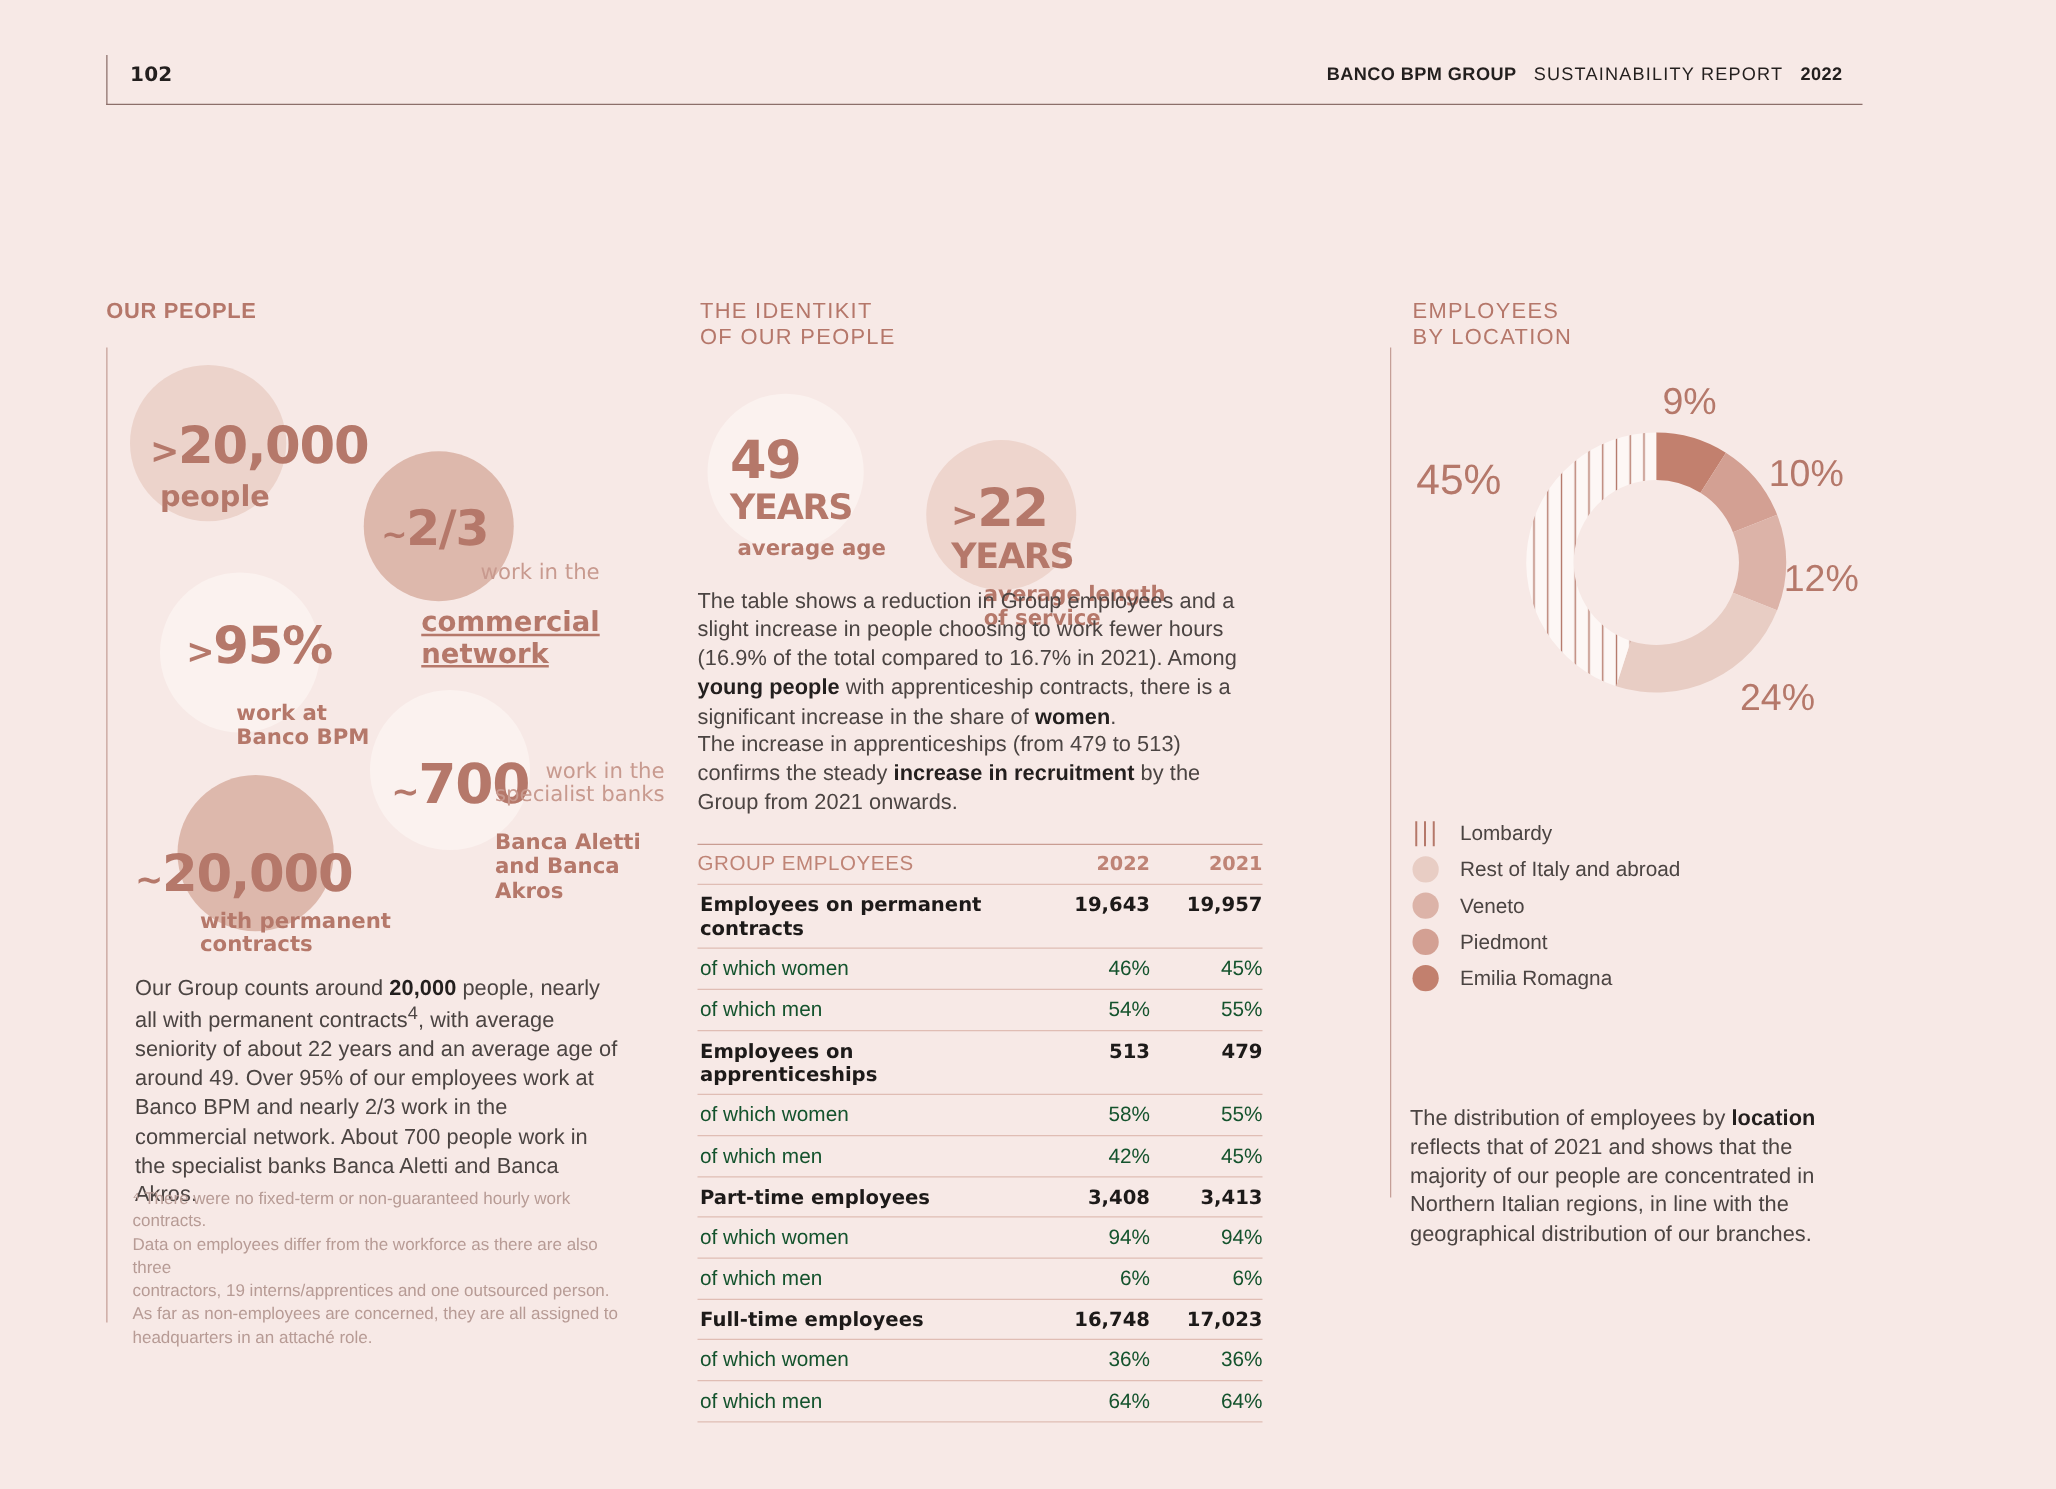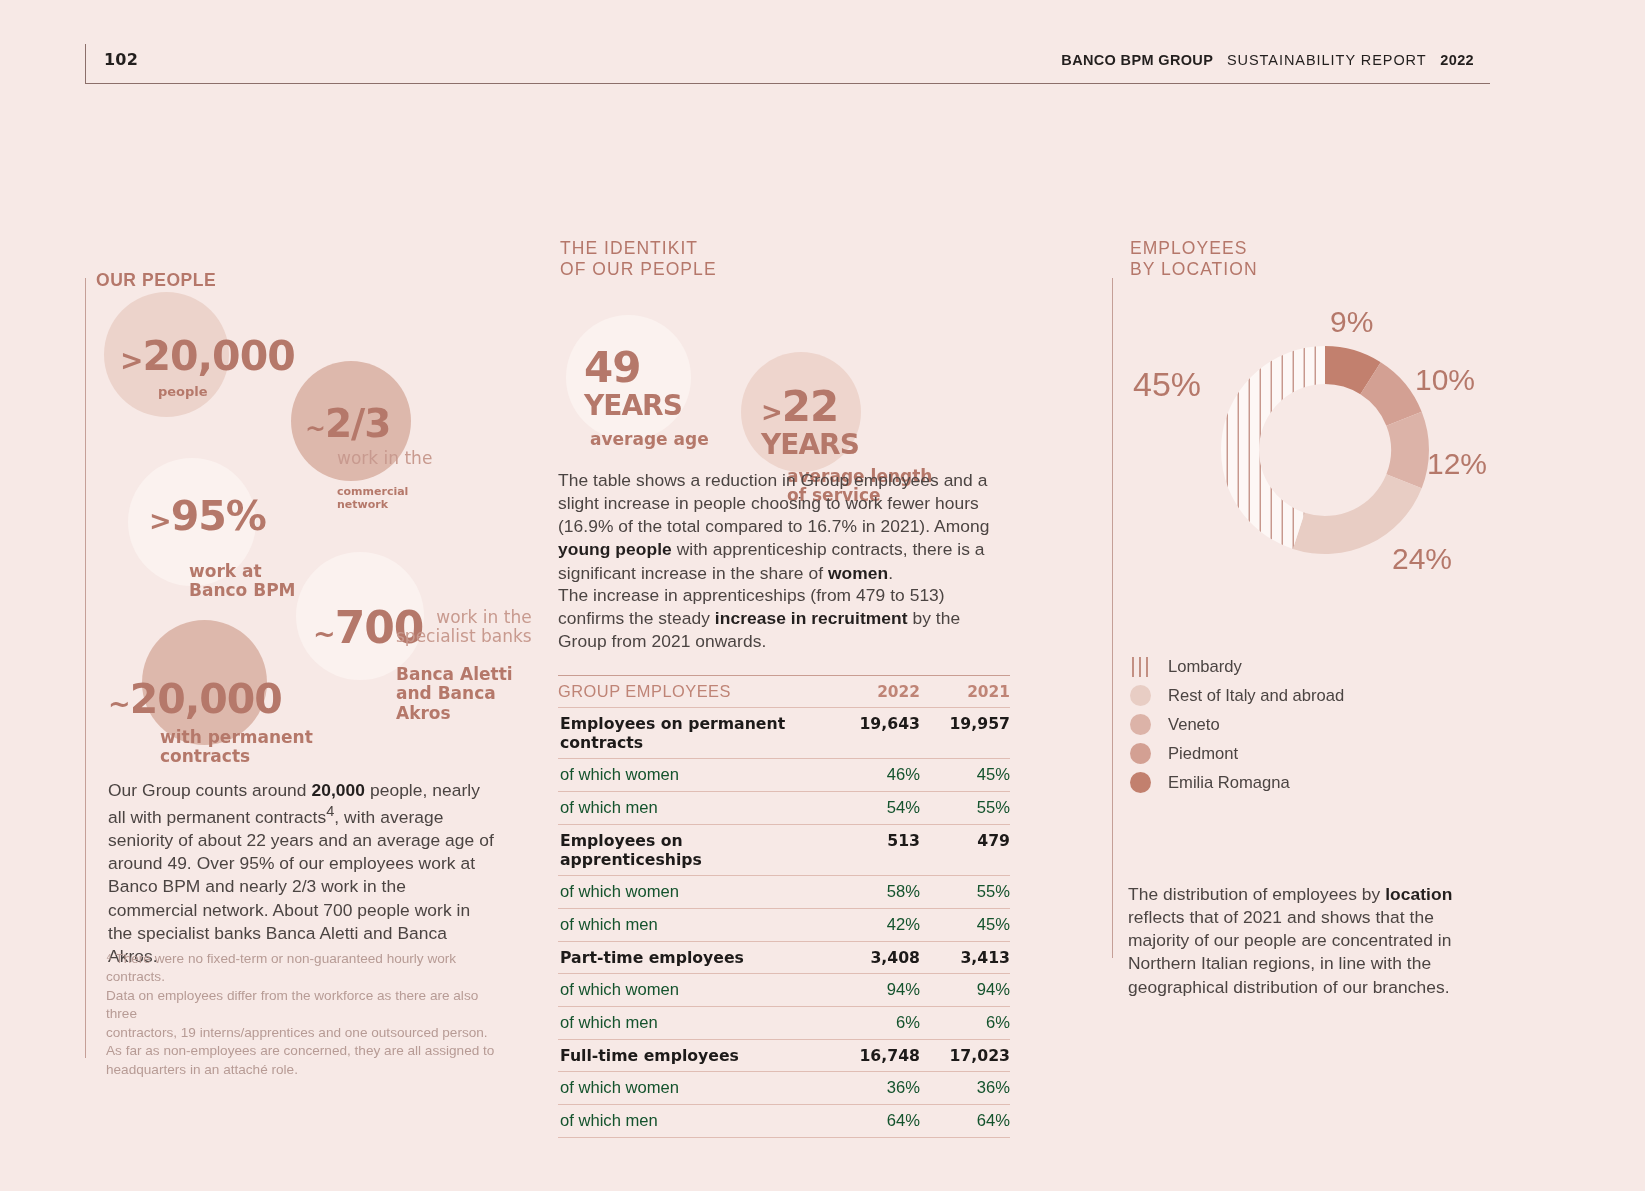--- a/index.html
+++ b/index.html
@@ -142,36 +142,36 @@
 
   <div class="header">
     <div class="folio">102</div>
     <div class="runhead">
       <span class="b">BANCO BPM GROUP</span>&nbsp;&nbsp;
       <span class="mid">SUSTAINABILITY REPORT</span>&nbsp;&nbsp;
       <span class="b">2022</span>
     </div>
   </div>
 
-  <div class="col" style="left:96px;width:430px;margin-top:32px;">
+  <div class="col" style="left:85px;width:430px;">
     <div class="coltitle bold">OUR PEOPLE</div>
   </div>
   <div class="col-rule" style="left:85px;height:780px;"></div>
 
   <div class="bubble" style="left:104px;top:292px;width:125px;height:125px;background:#ecd3cb;"></div>
   <div class="stat" style="left:120px;top:318px;">
     <span class="pre" style="font-size:28px;">&gt;</span><span class="big" style="font-size:41px;">20,000</span>
-    <div class="sub" style="font-size:13px;margin-top:8px;margin-left:38px;">people</div>
+    <div class="sub" style="font-size:23px;margin-top:8px;margin-left:8px;">people</div>
   </div>
 
   <div class="bubble" style="left:291px;top:361px;width:120px;height:120px;background:#ddb8ac;"></div>
   <div class="stat" style="left:305px;top:386px;">
     <span class="pre" style="font-size:25px;">~</span><span class="big" style="font-size:39px;">2/3</span>
     <div class="sub sublight" style="font-size:17px;margin-top:6px;margin-left:32px;">work in the</div>
-    <div class="sub" style="font-size:11px;margin-left:32px;">commercial
+    <div class="sub" style="font-size:22px;margin-left:32px;text-decoration:underline;">commercial
 network</div>
   </div>
 
   <div class="bubble" style="left:128px;top:458px;width:128px;height:128px;background:#fbf2ef;"></div>
   <div class="stat" style="left:149px;top:478px;">
     <span class="pre" style="font-size:27px;">&gt;</span><span class="big" style="font-size:41px;">95%</span>
     <div class="sub" style="font-size:17px;margin-top:25px;margin-left:40px;">work at
 Banco BPM</div>
   </div>
 

